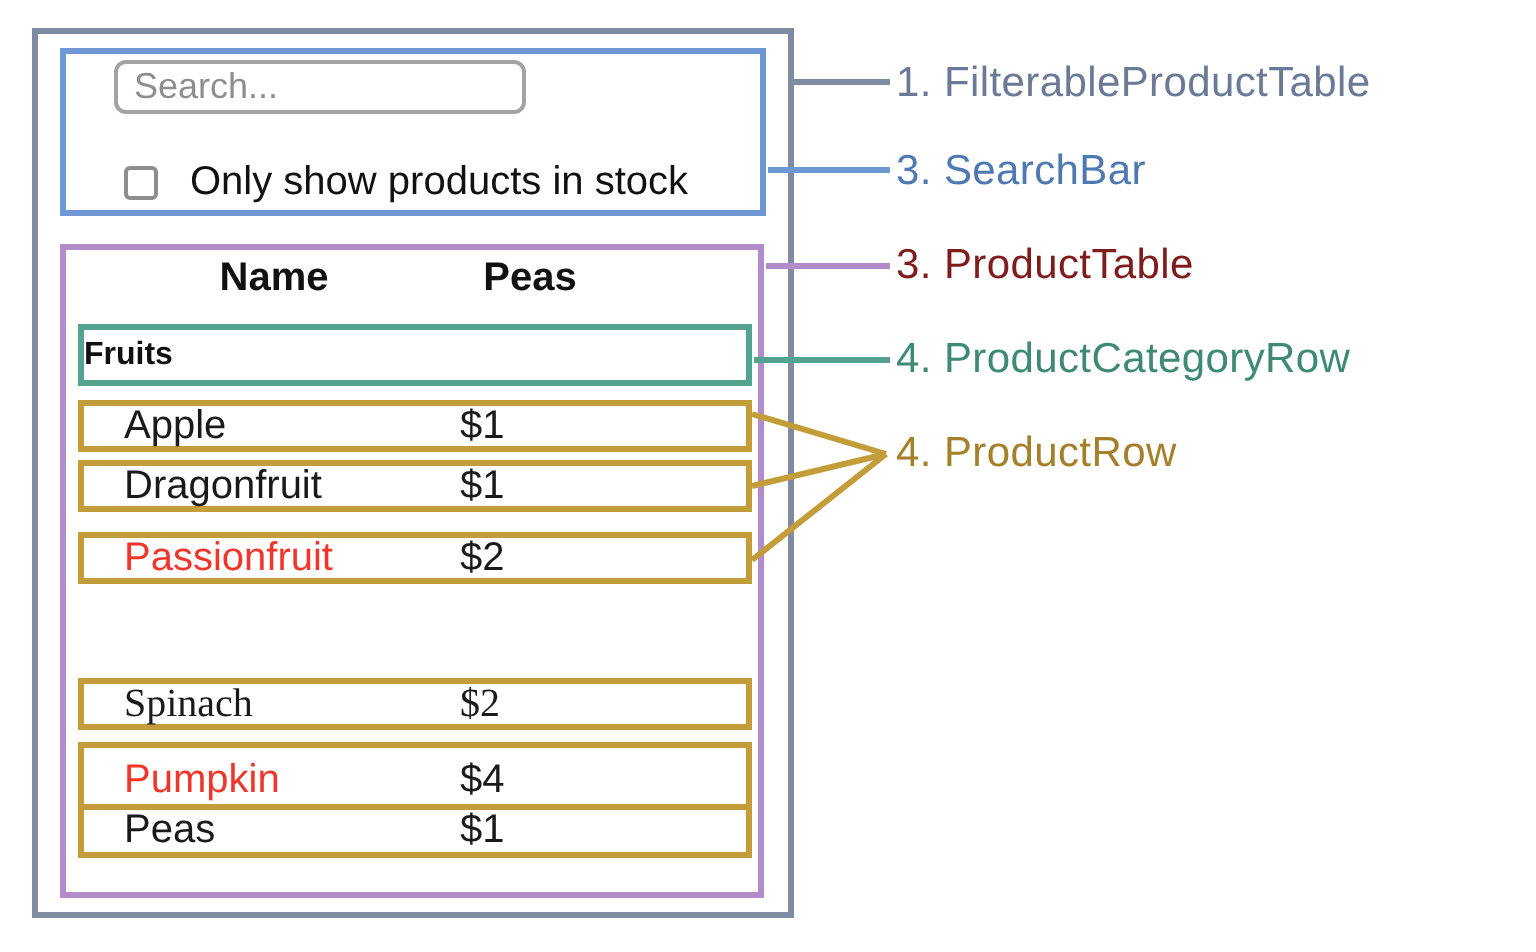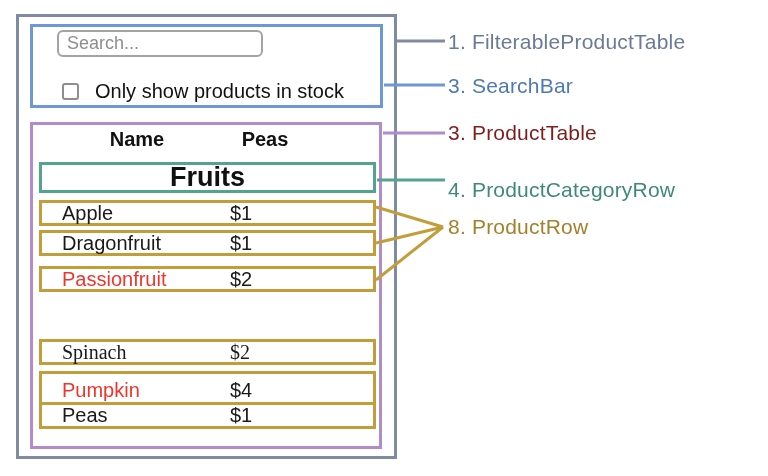--- a/index.html
+++ b/index.html
@@ -87,22 +87,21 @@
   .t-row {
     position: absolute;
     left: 6px;
     width: 337px;
     background: #ffffff;
     display: flex;
     align-items: center;
   }
   .category-row {
     border: 3px solid #1d4ed8;
-    justify-content: center;
-    font-size: 27px;
+    font-size: 16px;
     font-weight: 700;
     color: #111111;
   }
   .product-row {
     border: 3px solid #c29d3a;
     font-size: 20px;
     color: #1a1a1a;
   }
   .product-row .p-name { padding-left: 20px; white-space: nowrap; }
   .product-row .p-price {
@@ -128,21 +127,21 @@
     left: 448px;
     height: 28px;
     line-height: 28px;
     font-size: 21px;
     letter-spacing: 0.2px;
     white-space: nowrap;
   }
   .l-1 { top: 28px; }
   .l-2 { top: 72px; }
   .l-3 { top: 119px; }
-  .l-4 { top: 176px; }
+  .l-4 { top: 166px; }
   .l-5 { top: 213px; }
 
   
   .connectors {
     position: absolute;
     left: 0; top: 0;
     width: 768px; height: 476px;
     pointer-events: none;
   }
 </style>
@@ -211,15 +210,15 @@
     <line x1="377" y1="180" x2="445" y2="180" stroke-width="3" style="stroke: rgb(84, 163, 143);"></line>
     <line x1="376" y1="207" x2="443" y2="227" stroke-width="3" style="stroke: rgb(194, 157, 58);"></line>
     <line x1="376" y1="243" x2="443" y2="227" stroke-width="3" style="stroke: rgb(194, 157, 58);"></line>
     <line x1="376" y1="280" x2="443" y2="227" stroke-width="3" style="stroke: rgb(194, 157, 58);"></line>
   </svg>
 
   <div class="legend-item l-1" style="color: rgb(107, 122, 150);">1. FilterableProductTable</div>
   <div class="legend-item l-2" style="color: rgb(78, 121, 178);">3. SearchBar</div>
   <div class="legend-item l-3" style="color: #7f1d1d;">3. ProductTable</div>
   <div class="legend-item l-4" style="color: rgb(62, 138, 117);">4. ProductCategoryRow</div>
-  <div class="legend-item l-5" style="color: rgb(165, 128, 43);">8. ProductRow</div>
+  <div class="legend-item l-5" style="color: rgb(165, 128, 43);">4. ProductRow</div>
 
 </div>
 
 </body></html>

